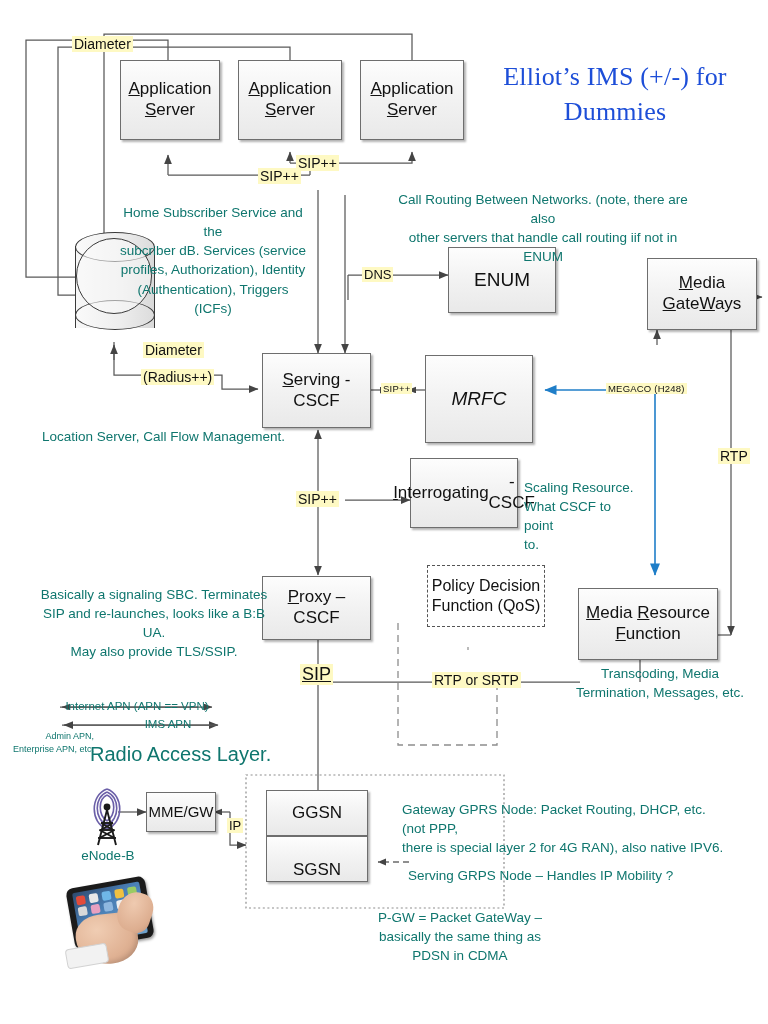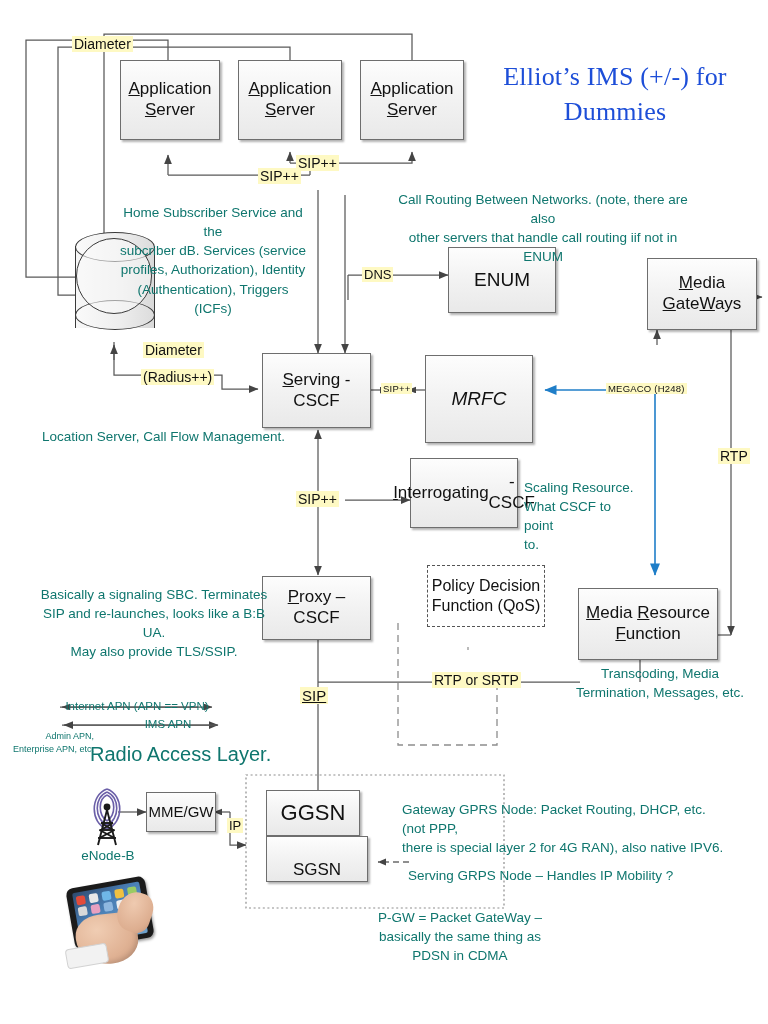--- a/index.html
+++ b/index.html
@@ -244,21 +244,21 @@
 
   <div class="node" style="left:578px;top:588px;width:140px;height:72px;flex-direction:column;">
     <div><span class="u">M</span>edia <span class="u">R</span>esource</div>
     <div><span class="u">F</span>unction</div>
   </div>
 
   <div class="node" style="left:146px;top:792px;width:70px;height:40px;font-size:15px;">
     <span>MME/GW</span>
   </div>
 
-  <div class="node" style="left:266px;top:790px;width:94px;height:46px;font-size:22px;">
+  <div class="node" style="left:266px;top:790px;width:102px;height:46px;font-size:17px;">
     <span>GGSN</span>
   </div>
 
   <div class="node" style="left:266px;top:836px;width:102px;height:46px;font-size:17px;align-items:flex-end;">
     <span>SGSN</span>
   </div>
 
   <div id="hss">
     <div class="cyl-body"></div>
     <div class="cyl-bot"></div>
@@ -327,21 +327,21 @@
   <div class="lbl sm" style="left:381px;top:383px;">SIP++</div>
 
   <div class="lbl sm" style="left:606px;top:383px;">MEGACO (H248)</div>
 
   <div class="lbl" style="left:718px;top:448px;font-size:14px;">RTP</div>
 
   <div class="lbl" style="left:296px;top:491px;font-size:14px;">SIP++</div>
 
   <div class="lbl" style="left:432px;top:672px;font-size:14px;">RTP or SRTP</div>
 
-  <div class="lbl" style="left:300px;top:687px;font-size:15px;text-decoration:underline;">SIP</div>
+  <div class="lbl" style="left:300px;top:664px;font-size:18px;text-decoration:underline;">SIP</div>
 
   <div class="lbl" style="left:227px;top:818px;font-size:13px;">IP</div>
 
   <div class="txt mid c" style="left:118px;top:203px;width:190px;">Home Subscriber Service and the
 subcriber dB.  Services (service
 profiles, Authorization), Identity
 (Authentication), Triggers (ICFs)</div>
 
   <div class="txt mid c" style="left:398px;top:190px;width:290px;">Call Routing Between Networks.  (note, there are also
 other servers that handle call routing iif not in ENUM</div>

